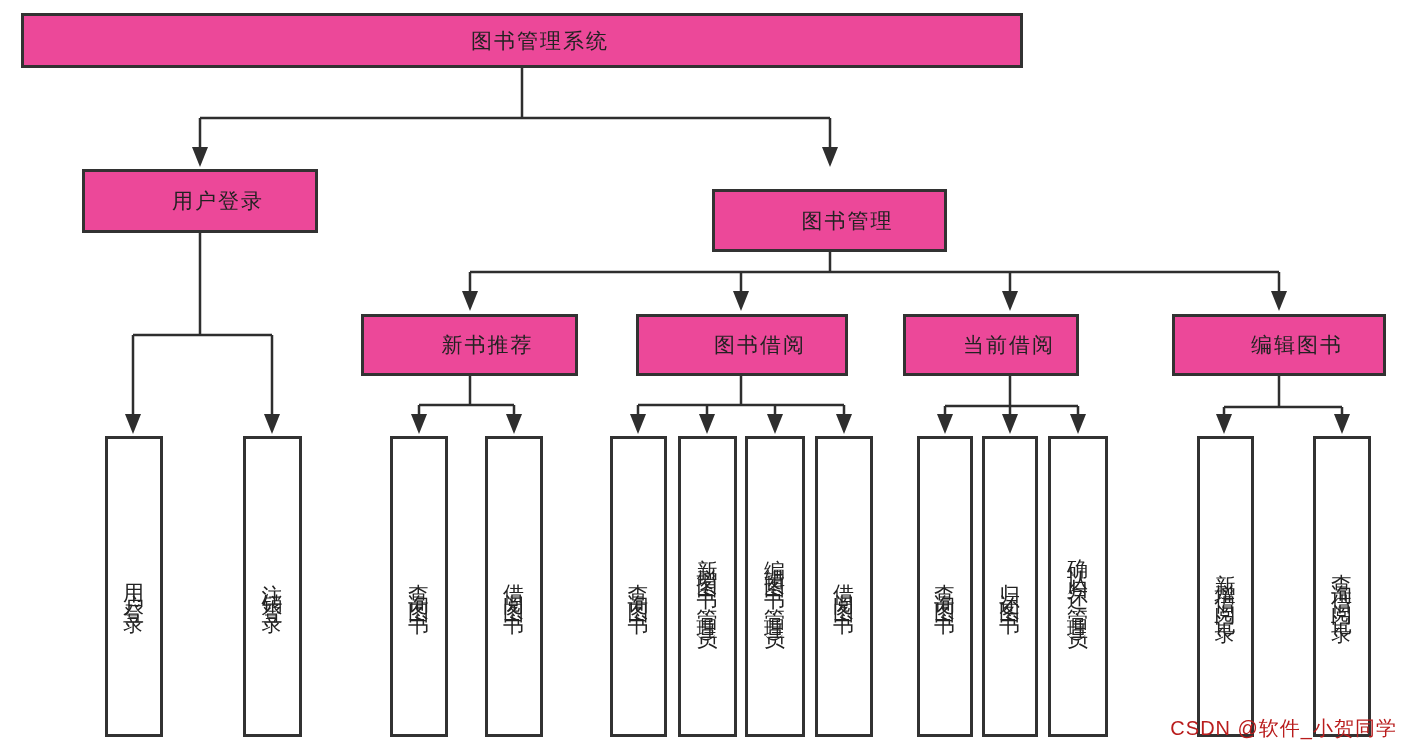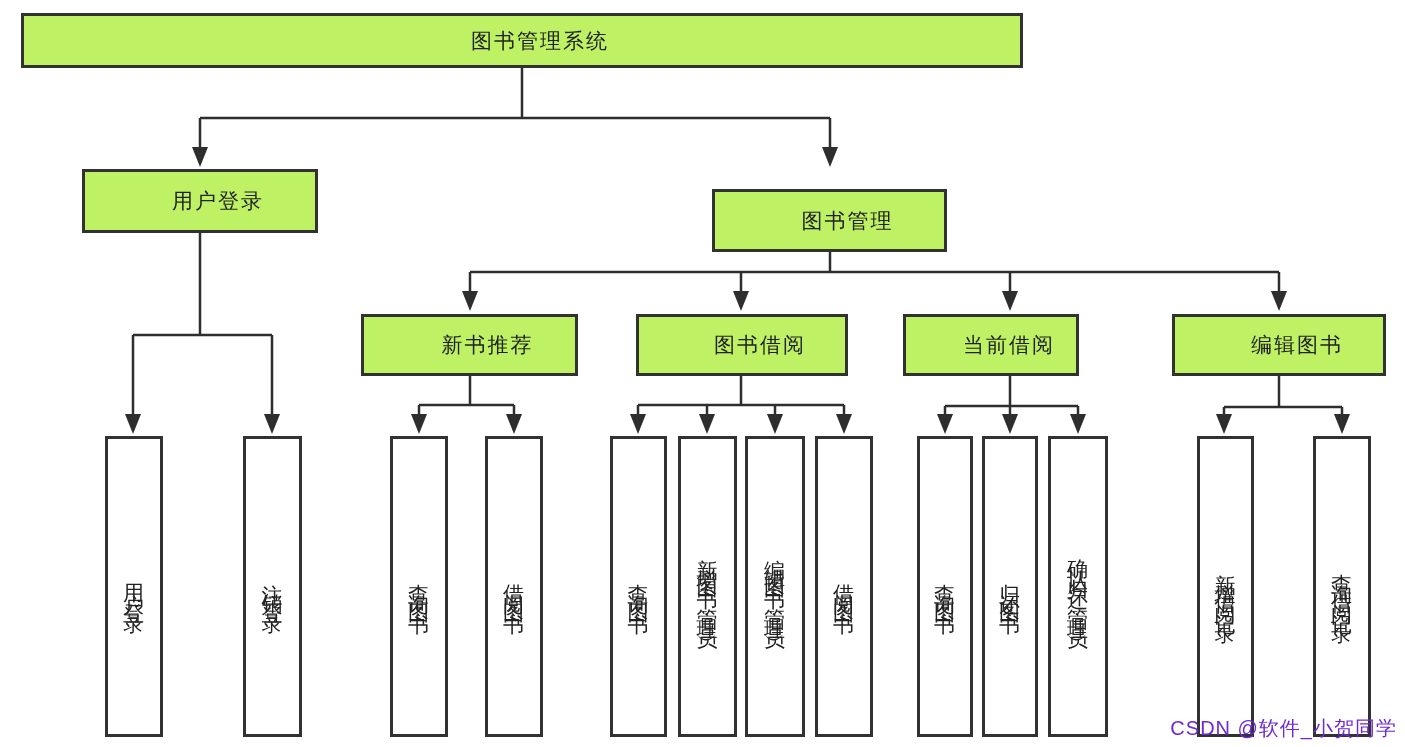--- a/index.html
+++ b/index.html
@@ -14,21 +14,21 @@
   svg.connectors {
     position: absolute;
     left: 0; top: 0;
     width: 1405px; height: 747px;
     z-index: 1;
   }
   .node {
     position: absolute;
     box-sizing: border-box;
     border: 3px solid #323232;
-    background: #bef264;
+    background: #ec4899;
     display: flex;
     align-items: center;
     justify-content: center;
     font-size: 21px;
     letter-spacing: 2px;
     color: #222222;
     z-index: 2;
     white-space: nowrap;
     padding-left: 36px;
   }
@@ -50,21 +50,21 @@
     font-size: 21px;
     letter-spacing: 10px;
     color: #222222;
     line-height: 1;
   }
   .watermark {
     position: absolute;
     right: 8px;
     bottom: 5px;
     font-size: 20px;
-    color: #6d28d9;
+    color: #b91c1c;
     letter-spacing: 1px;
     z-index: 3;
   }
 </style>
 </head>
 <body>
 
 <div class="canvas">
 
   <svg class="connectors" viewBox="0 0 1405 747" xmlns="http://www.w3.org/2000/svg">

